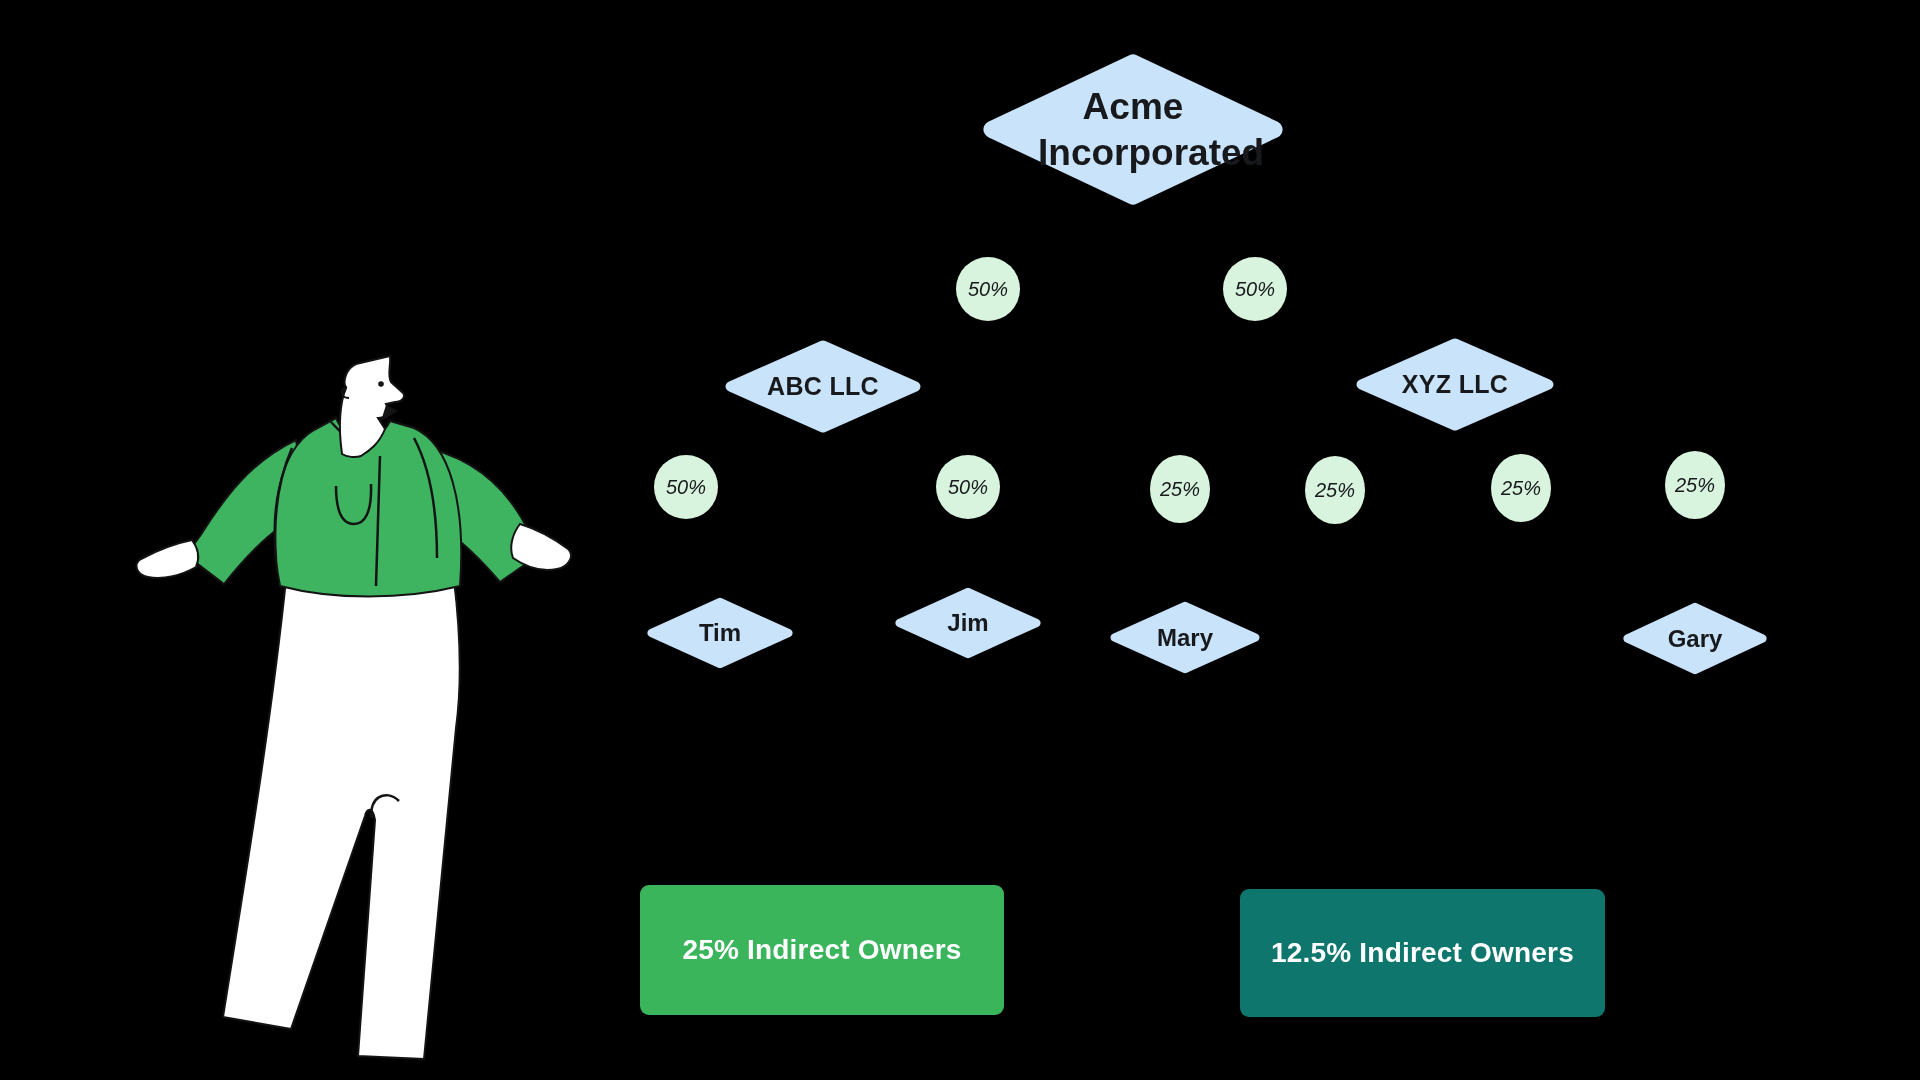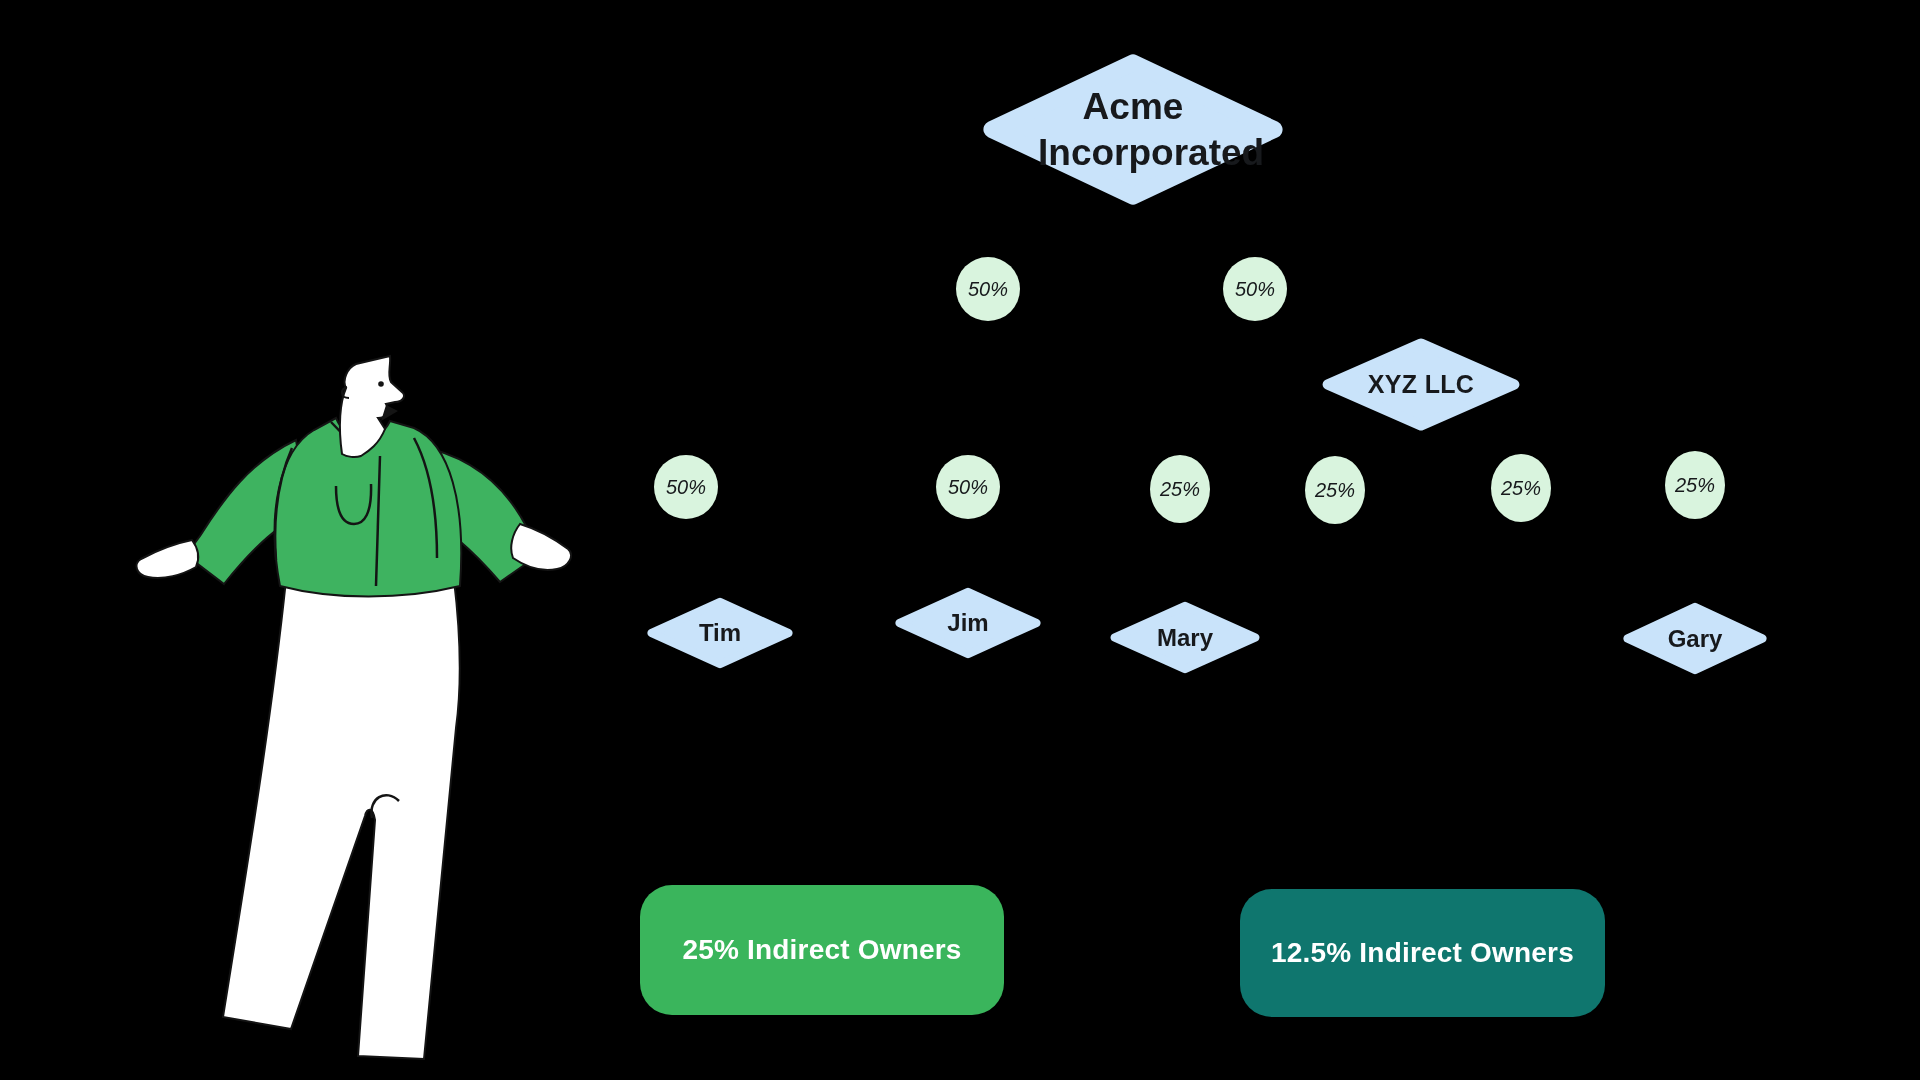--- a/index.html
+++ b/index.html
@@ -29,21 +29,21 @@
   .pct{
     position:absolute;
     background:#d9f4de;border-radius:50%;
     display:flex;align-items:center;justify-content:center;
     color:#17191c;font-size:20px;font-weight:500;font-style:italic;
   }
   .pct-50{width:64px;height:64px;}
   .pct-25{width:60px;height:68px;}
   
   .badge{
-    position:absolute;border-radius:32px;
+    position:absolute;border-radius:9px;
     display:flex;align-items:center;justify-content:center;
     color:#ffffff;font-size:28px;font-weight:bold;letter-spacing:.2px;
   }
   .badge-green{left:640px;top:885px;width:364px;height:130px;background:#3ab55c;}
   .badge-red{left:1240px;top:889px;width:365px;height:128px;background:#0f766e;}
   
   .person{position:absolute;left:128px;top:328px;width:444px;height:752px;}
 </style>
 </head>
 <body>
@@ -93,21 +93,27 @@
       </div>
   </div>
 
   <div class="pct pct-50" style="left:956px;top:257px;">
     <span>50%</span>
   </div>
   <div class="pct pct-50" style="left:1223px;top:257px;">
     <span>50%</span>
   </div>
 
-  <div class="node node-llc" style="left:1319px;top:337px;width:204px;height:95px;text-decoration:underline;">
+  <div class="node node-llc" style="left:722px;top:339px;width:202px;height:95px;">
+    <svg viewBox="0 0 200 100" preserveAspectRatio="none">
+        <path class="diamond-path" d="M100 7 L191 50 L100 93 L9 50 Z"></path>
+      </svg>
+    <div class="lbl">ABC LLC</div>
+  </div>
+  <div class="node node-llc" style="left:1353px;top:337px;width:204px;height:95px;text-decoration:underline;">
     <svg viewBox="0 0 200 100" preserveAspectRatio="none">
         <path class="diamond-path" d="M100 7 L191 50 L100 93 L9 50 Z"></path>
       </svg>
     <div class="lbl">XYZ LLC</div>
   </div>
 
   <div class="pct pct-50" style="left:654px;top:455px;">
     <span>50%</span>
   </div>
   <div class="pct pct-50" style="left:936px;top:455px;">

